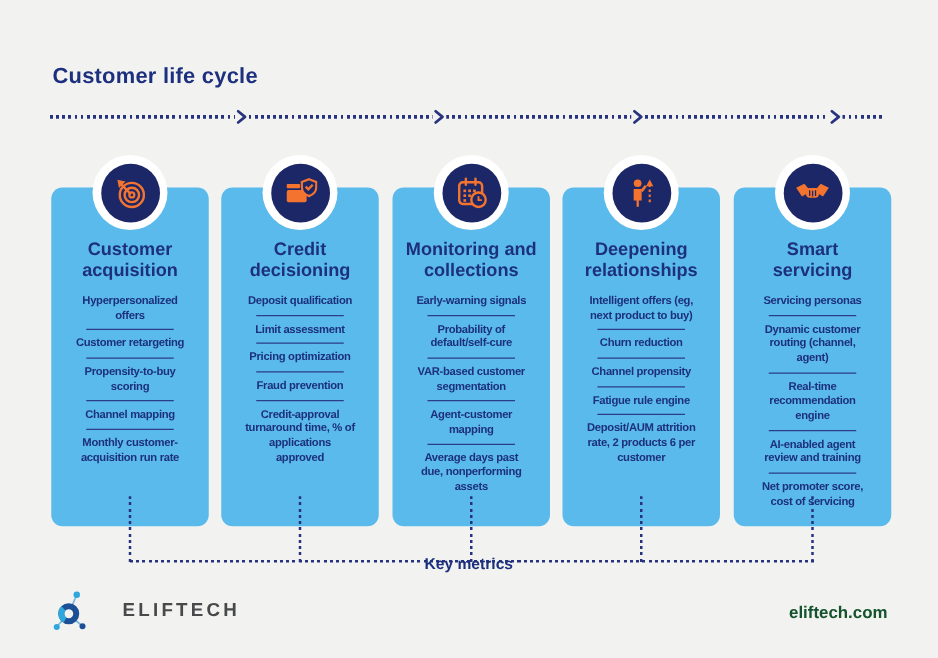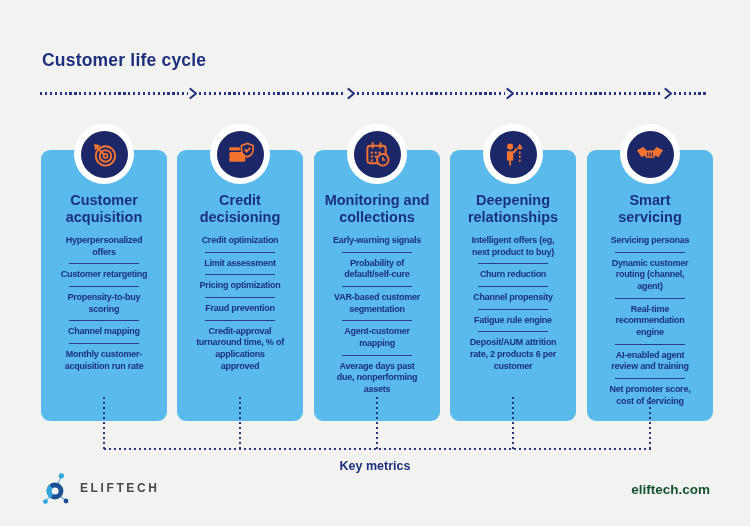--- a/index.html
+++ b/index.html
@@ -49,29 +49,29 @@
   .sep{height:0;border-top:1.6px solid #2C3C8A;margin:5px 12px;}
   .drop{
     position:absolute;left:62px;top:273px;width:2px;height:53px;z-index:3;
     background:repeating-linear-gradient(180deg,#27337F 0 2.4px,transparent 2.4px 5px);
   }
   .bracket-h{
     position:absolute;left:104px;top:448px;width:548px;height:2px;
     background:repeating-linear-gradient(90deg,#27337F 0 2.4px,transparent 2.4px 5px);
   }
   .key-metrics{
-    position:absolute;left:0;right:0;top:459px;text-align:center;
+    position:absolute;left:0;right:0;top:444px;text-align:center;
     font-size:12.5px;font-weight:bold;color:#1D307E;
   }
   .brand{
     position:absolute;left:42px;top:470px;height:36px;
     display:flex;align-items:center;
   }
   .brand-text{
-    margin-left:8px;font-size:12px;font-weight:bold;letter-spacing:2.6px;
+    margin-left:26px;font-size:15px;font-weight:bold;letter-spacing:2.6px;
     color:#48494B;
   }
   .website{
     position:absolute;right:40px;top:482px;
     font-size:13.5px;font-weight:bold;color:#14532d;text-decoration:none;
   }
 </style>
 </head>
 <body>
 
@@ -125,21 +125,21 @@
     </div>
   </div>
   <div class="drop"></div>
 </div>
 
 <div class="col" style="left:177px">
   <div class="card">
     <h3 class="card-title">Credit
 decisioning</h3>
     <div class="items">
-      <div class="item">Credit optimization</div>
+      <div class="item">Deposit qualification</div>
       <div class="sep"></div>
       <div class="item">Limit assessment</div>
       <div class="sep"></div>
       <div class="item">Pricing optimization</div>
       <div class="sep"></div>
       <div class="item">Fraud prevention</div>
       <div class="sep"></div>
       <div class="item">Credit-approval turnaround time, % of applications approved</div>
     </div>
   </div>

